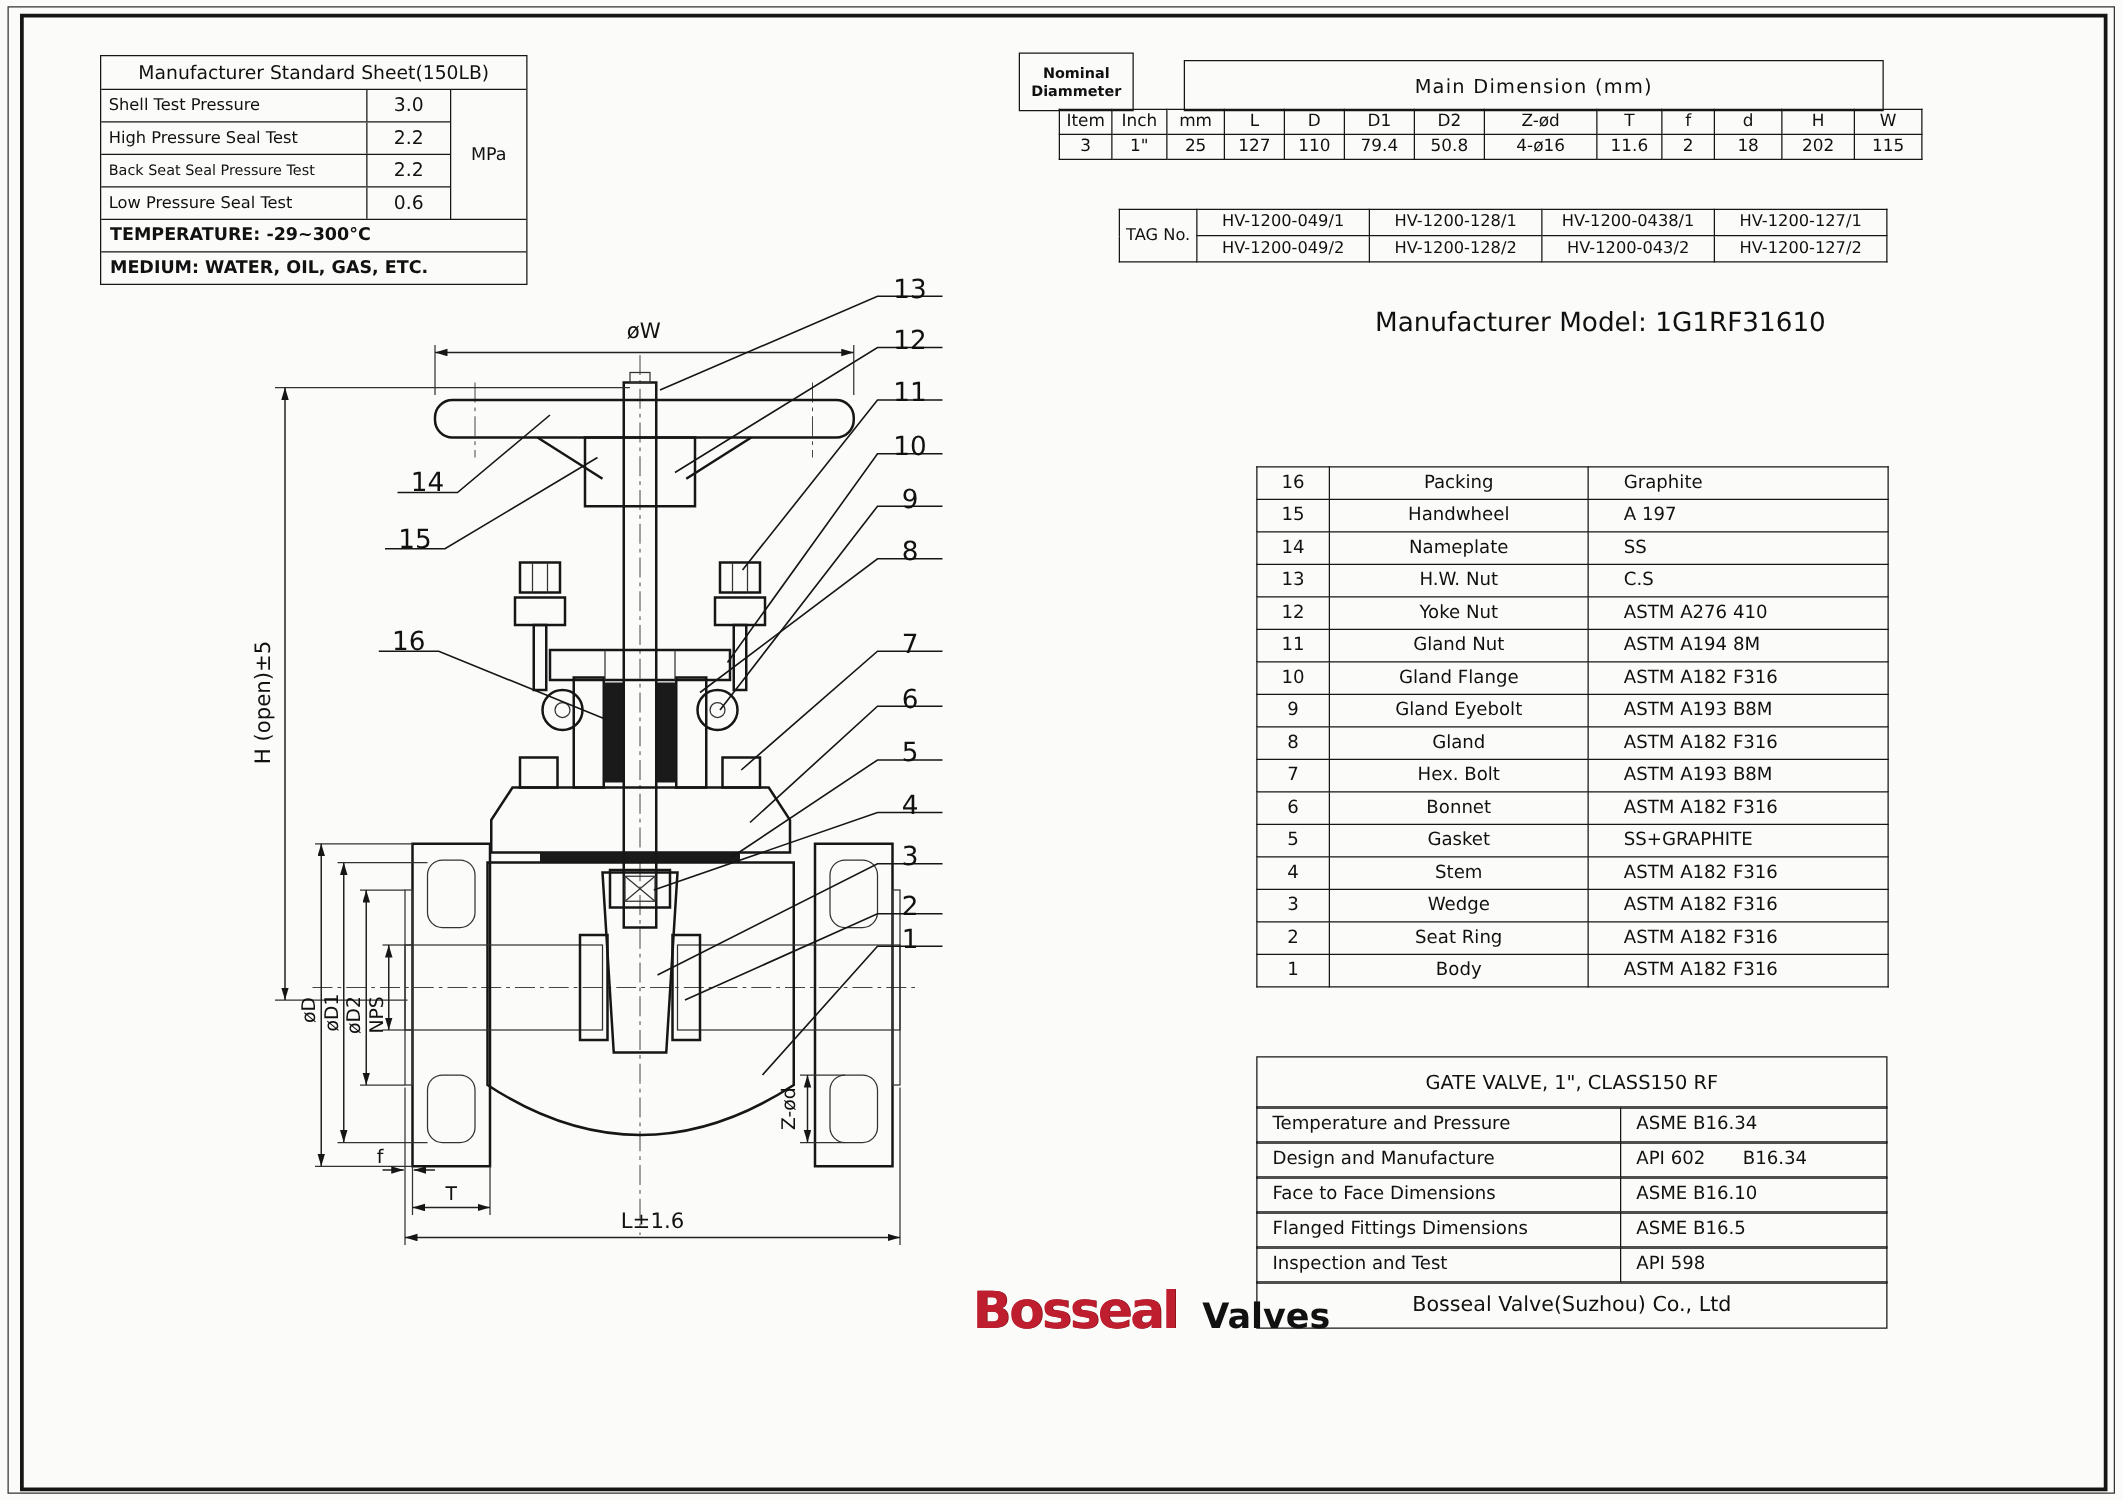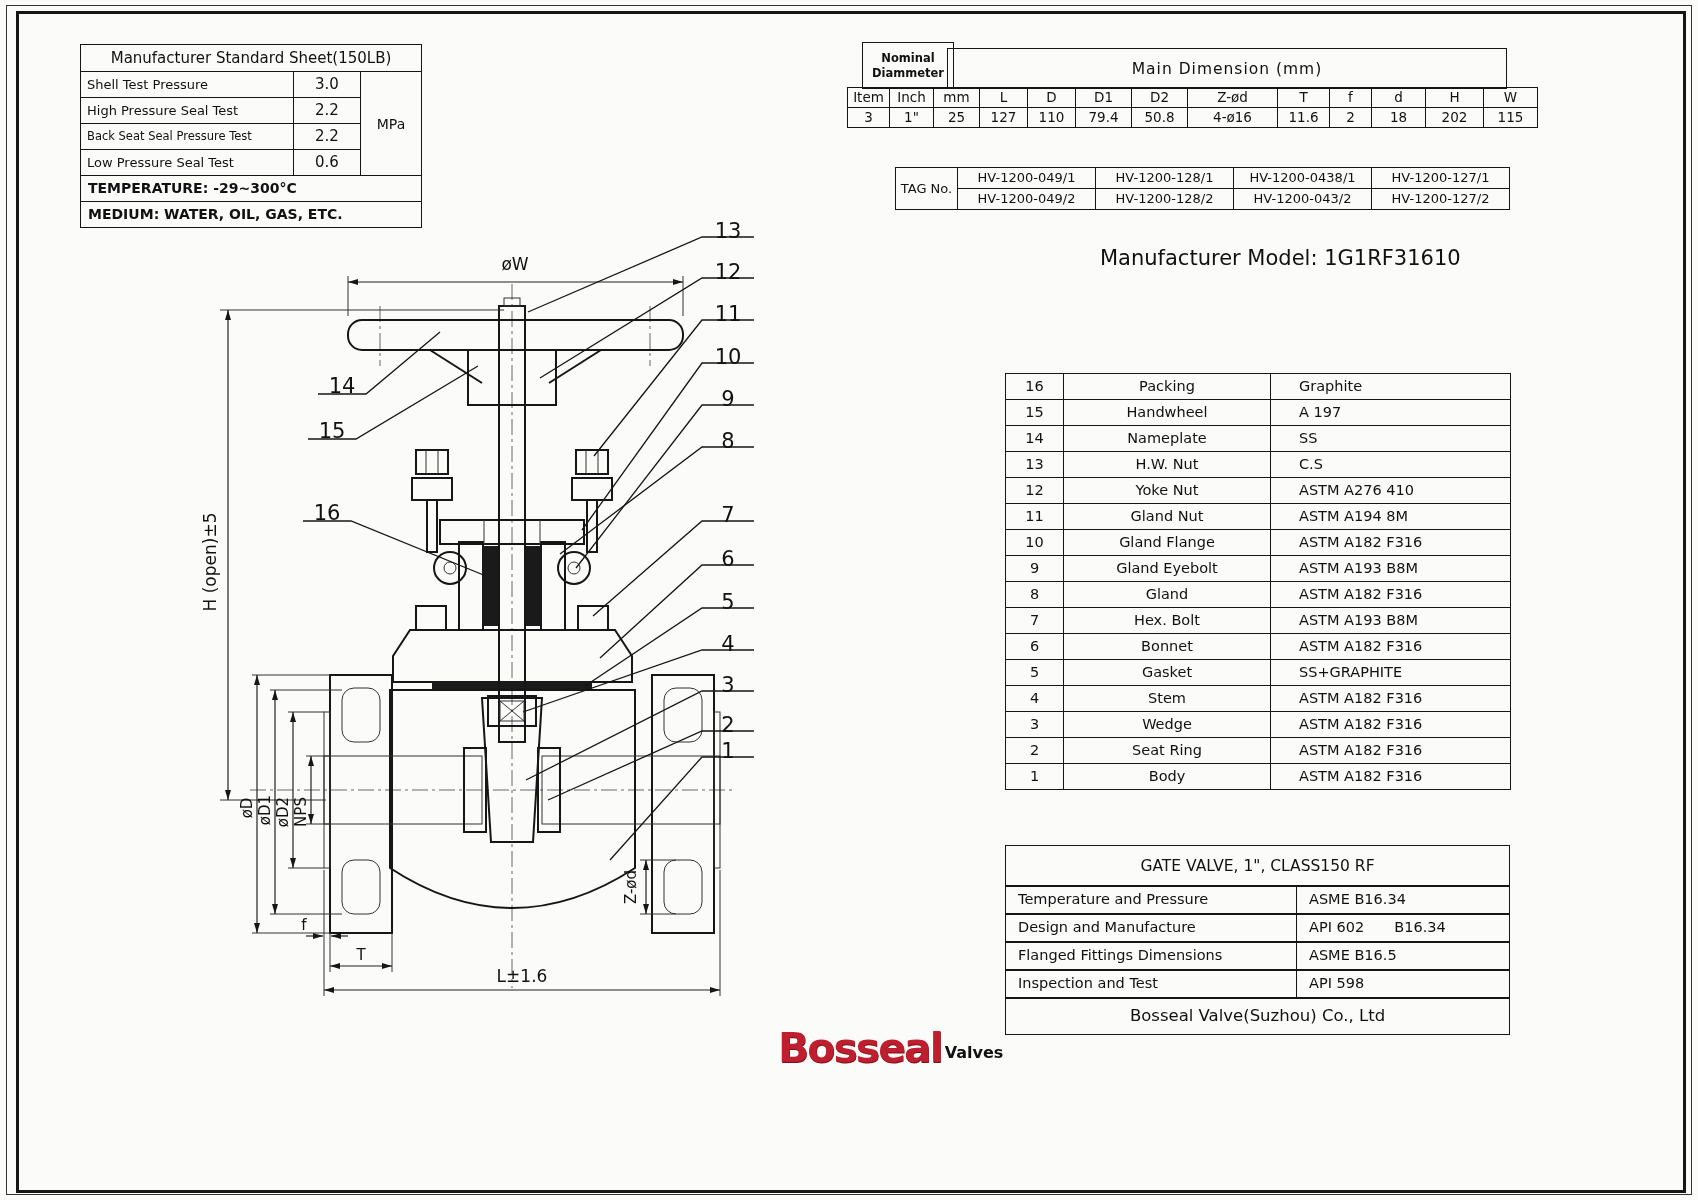--- a/index.html
+++ b/index.html
@@ -21,21 +21,21 @@
   .spec-row{display:flex;height:25px;line-height:25px;border-bottom:1.6px solid #161616;}
   .spec-row .lbl{flex:1;text-align:left;padding-left:6px;font-size:13px;}
   .spec-row.small .lbl{font-size:11.5px;}
   .spec-row .val{width:66px;border-left:1.6px solid #161616;font-size:15px;text-align:center;}
   .spec-unit{width:60px;border-left:1.6px solid #161616;border-bottom:1.6px solid #161616;
     display:flex;align-items:center;justify-content:center;font-size:14px;}
   .spec-note{height:25px;line-height:25px;text-align:left;padding-left:7px;font-size:14px;font-weight:600;border-bottom:1.6px solid #161616;}
   .spec-note:last-child{border-bottom:none;}
 
   
-  .nom-box{position:absolute;left:862px;top:42px;width:90px;height:45px;border:1.6px solid #161616;
+  .nom-box{position:absolute;left:815px;top:42px;width:90px;height:45px;border:1.6px solid #161616;
     display:flex;align-items:center;justify-content:center;text-align:center;font-size:11.5px;font-weight:600;line-height:1.25;}
   .main-box{position:absolute;left:947px;top:48px;width:558px;height:39px;border:1.6px solid #161616;
     display:flex;align-items:center;justify-content:center;font-size:15.5px;letter-spacing:1px;}
   .dimtbl{position:absolute;left:815px;top:87px;width:690px;margin-left:32px;}
   .dimtbl td{height:19px;line-height:19px;font-size:13.5px;}
 
   
   .tagtbl{position:absolute;left:895px;top:167px;width:614px;}
   .tagtbl td{height:20px;line-height:20px;font-size:13px;}
 
@@ -56,21 +56,21 @@
   .tb-row{display:flex;border:1.6px solid #161616;margin-top:-1.6px;height:27.5px;line-height:27.5px;}
   .tb-row .l{flex:1;text-align:left;padding-left:12px;font-size:14.5px;}
   .tb-row .r{width:200px;border-left:1.6px solid #161616;text-align:left;padding-left:12px;font-size:14.5px;}
   .tb-row .r .v2{margin-left:30px;}
   .tb-company{border:1.6px solid #161616;margin-top:-1.6px;height:36px;line-height:36px;text-align:center;font-size:16.5px;}
 
   
   .logo{position:absolute;left:778px;top:1028px;display:flex;align-items:flex-end;}
   .logo .brand{font-size:41px;font-weight:800;letter-spacing:-2px;line-height:40px;
     color:#bf1e2e;text-shadow:0.5px 0.5px 0 #7a1017;font-style:normal;}
-  .logo .suffix{font-size:16px;font-weight:700;color:#111;margin-left:3px;line-height:30px;}
+  .logo .suffix{font-size:28px;font-weight:700;color:#111;margin-left:20px;line-height:30px;}
 
   
   .draw{position:absolute;left:80px;top:220px;}
   .ol{stroke:#161616;stroke-width:2;fill:none;}
   .thin{stroke:#333;stroke-width:1;fill:none;}
   .dim{stroke:#222;stroke-width:1.2;fill:none;}
   .lead{stroke:#161616;stroke-width:1.3;fill:none;}
   .cl{stroke:#444;stroke-width:0.8;fill:none;stroke-dasharray:16 4 3 4;}
   text{fill:#111;}
   .dlab{font-size:17px;text-anchor:middle;}
@@ -284,20 +284,24 @@
   <div class="tb-rows">
     <div class="tb-row">
       <div class="l">Temperature and Pressure</div>
       <div class="r">ASME B16.34</div>
     </div>
     <div class="tb-row">
       <div class="l">Design and Manufacture</div>
       <div class="r"><span>API 602</span><span class="v2">B16.34</span></div>
     </div>
     <div class="tb-row">
+      <div class="l">Face to Face Dimensions</div>
+      <div class="r">ASME B16.10</div>
+    </div>
+    <div class="tb-row">
       <div class="l">Flanged Fittings Dimensions</div>
       <div class="r">ASME B16.5</div>
     </div>
     <div class="tb-row">
       <div class="l">Inspection and Test</div>
       <div class="r">API 598</div>
     </div>
   </div>
   <div class="tb-company">Bosseal Valve(Suzhou) Co., Ltd</div>
 </div>

